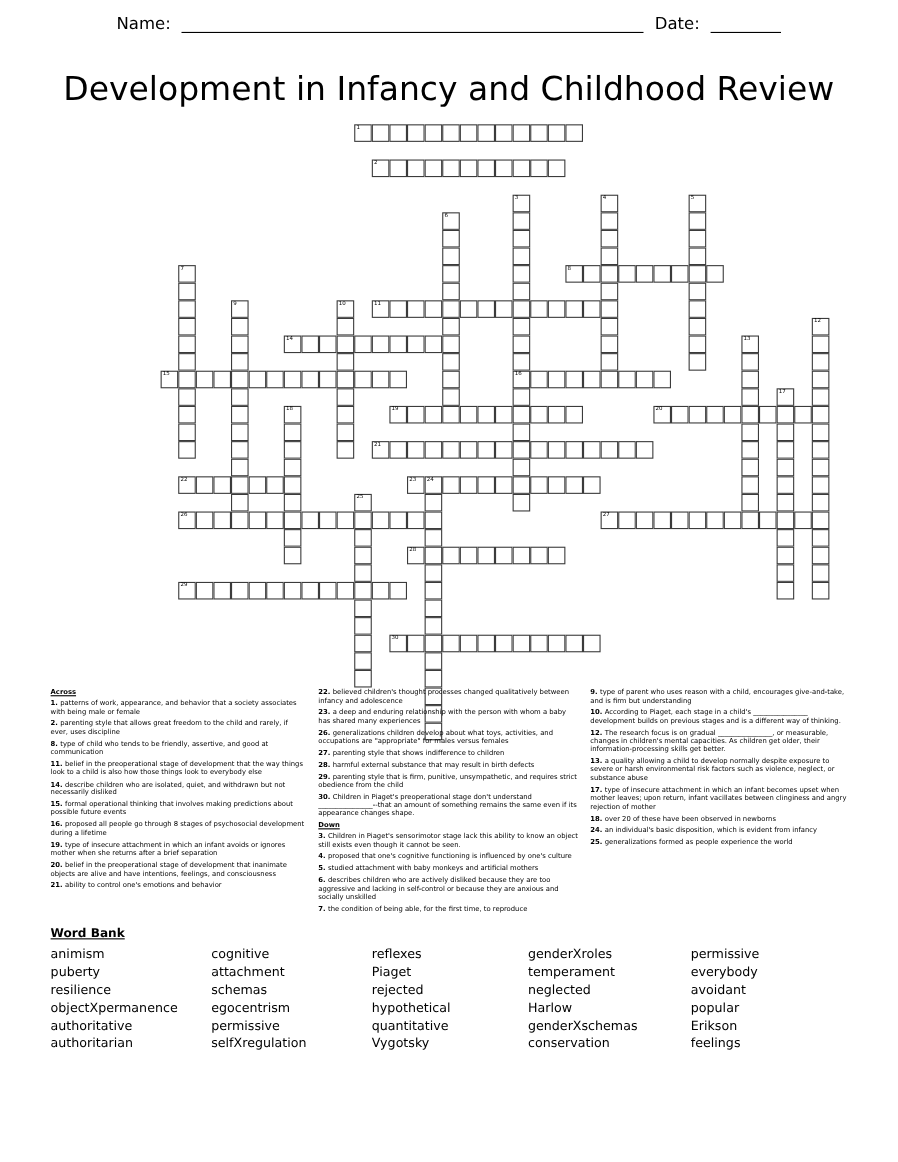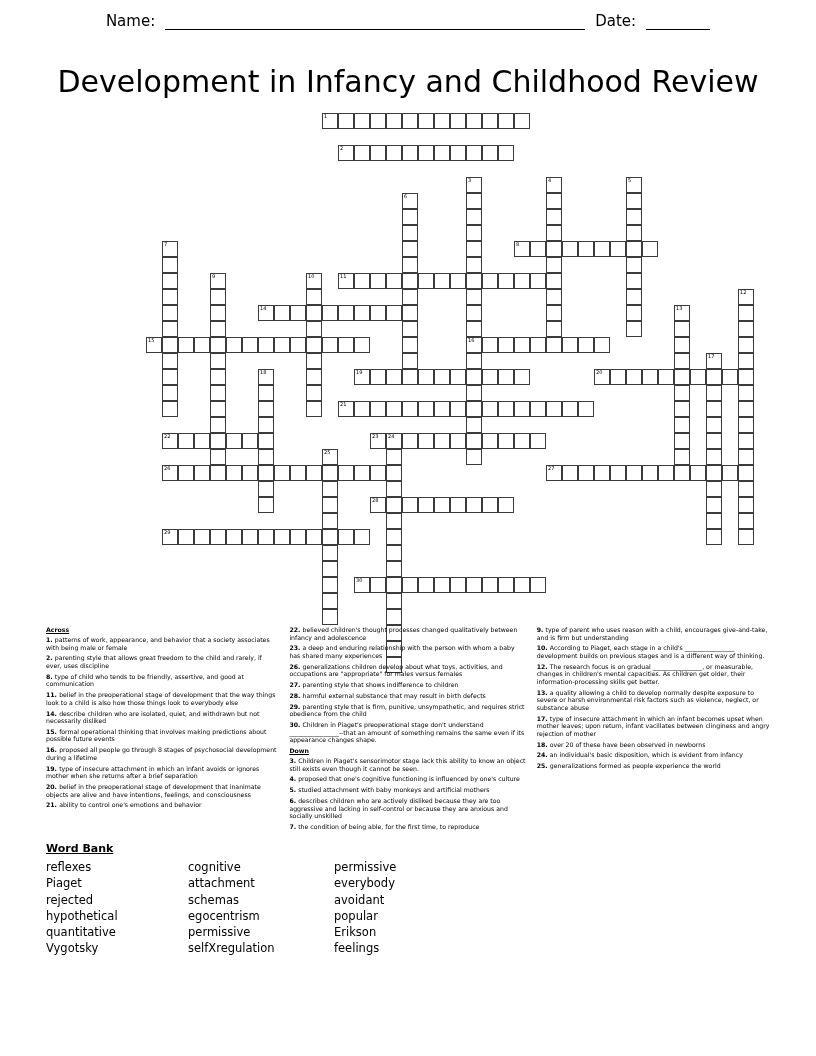--- a/index.html
+++ b/index.html
@@ -574,35 +574,51 @@
       <div class="clue"><b>17. </b><span>type of insecure attachment in which an infant becomes upset when mother leaves; upon return, infant vacillates between clinginess and angry rejection of mother</span></div>
       <div class="clue"><b>18. </b><span>over 20 of these have been observed in newborns</span></div>
       <div class="clue"><b>24. </b><span>an individual's basic disposition, which is evident from infancy</span></div>
       <div class="clue"><b>25. </b><span>generalizations formed as people experience the world</span></div>
     </div>
 </div>
 
 <div id="word-bank">
   <div id="wb-title">Word Bank</div>
   <div id="wb-grid">
+      <div class="wb-col c0">
+        <div class="wb-word">animism</div>
+        <div class="wb-word">puberty</div>
+        <div class="wb-word">resilience</div>
+        <div class="wb-word">objectXpermanence</div>
+        <div class="wb-word">authoritative</div>
+        <div class="wb-word">authoritarian</div>
+      </div>
+      <div class="wb-col c2">
+        <div class="wb-word">cognitive</div>
+        <div class="wb-word">attachment</div>
+        <div class="wb-word">schemas</div>
+        <div class="wb-word">egocentrism</div>
+        <div class="wb-word">permissive</div>
+        <div class="wb-word">selfXregulation</div>
+      </div>
       <div class="wb-col c1">
         <div class="wb-word">reflexes</div>
         <div class="wb-word">Piaget</div>
         <div class="wb-word">rejected</div>
         <div class="wb-word">hypothetical</div>
         <div class="wb-word">quantitative</div>
         <div class="wb-word">Vygotsky</div>
       </div>
-      <div class="wb-col c2">
-        <div class="wb-word">cognitive</div>
-        <div class="wb-word">attachment</div>
-        <div class="wb-word">schemas</div>
-        <div class="wb-word">egocentrism</div>
-        <div class="wb-word">permissive</div>
-        <div class="wb-word">selfXregulation</div>
+      <div class="wb-col c3">
+        <div class="wb-word">genderXroles</div>
+        <div class="wb-word">temperament</div>
+        <div class="wb-word">neglected</div>
+        <div class="wb-word">Harlow</div>
+        <div class="wb-word">genderXschemas</div>
+        <div class="wb-word">conservation</div>
       </div>
       <div class="wb-col c4">
         <div class="wb-word">permissive</div>
         <div class="wb-word">everybody</div>
         <div class="wb-word">avoidant</div>
         <div class="wb-word">popular</div>
         <div class="wb-word">Erikson</div>
         <div class="wb-word">feelings</div>
       </div>
     </div>

